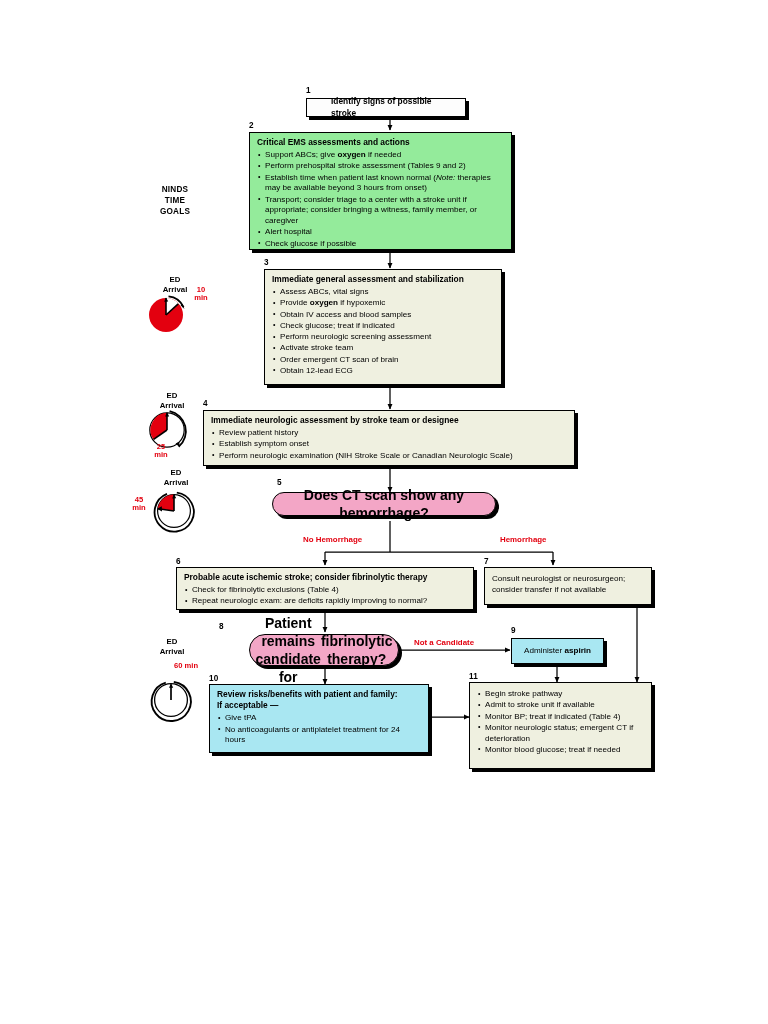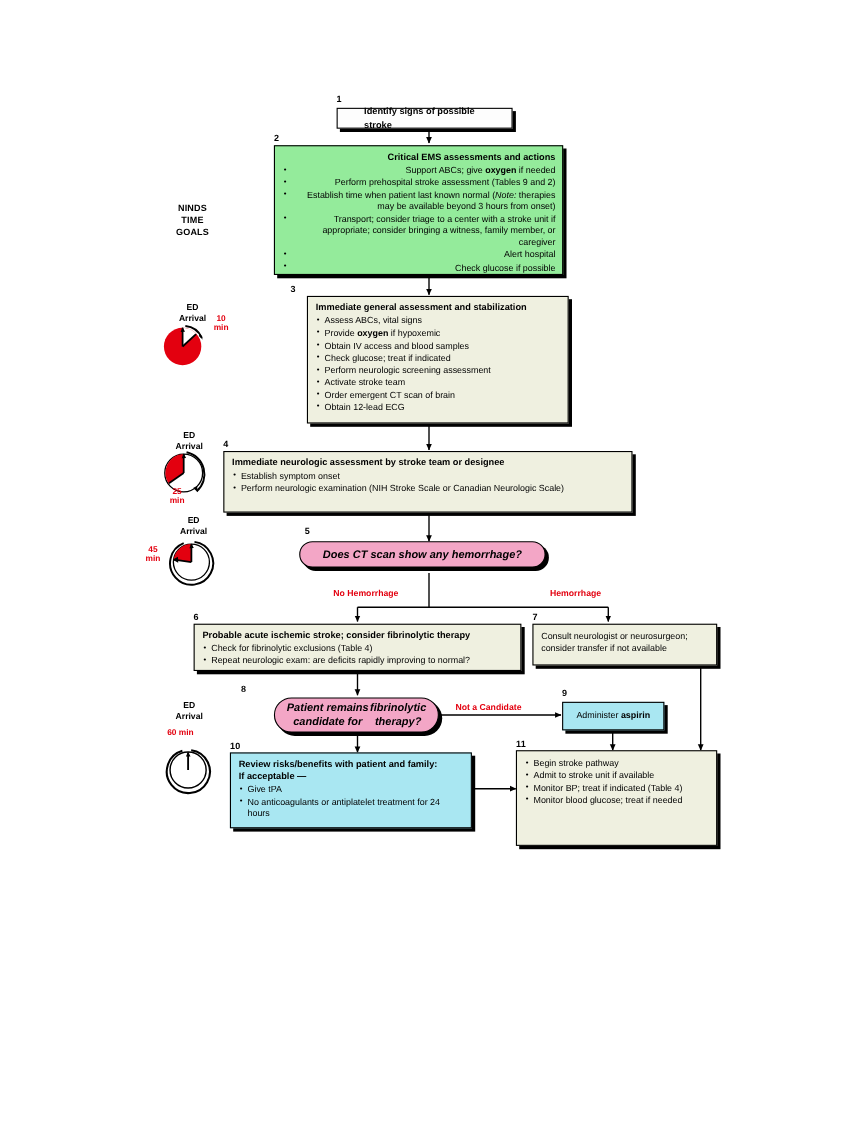--- a/index.html
+++ b/index.html
@@ -65,23 +65,22 @@
   .c-white  { background: #fdfdfd; }
 
   
   .pill {
     position: absolute;
     box-sizing: border-box;
     background: #f3a6c6;
     border: 1px solid #000;
     border-radius: 20px;
     box-shadow: 3px 3px 0 #000;
-    font-style: italic;
-    font-weight: bold;
-    font-size: 10px;
+    font-weight: bold;
+    font-size: 14px;
     line-height: 1.3;
     display: flex;
     align-items: center;
     justify-content: center;
     text-align: center;
     padding: 0 10px;
   }
 
   
   .num {
@@ -244,69 +243,70 @@
   </div>
   <div class="clock-min" style="left:126px; top:496px; width:26px;">
     <span>45</span><br>
     <span>min</span>
   </div>
 
   <div class="ed-label" style="left:141px; top:637px; width:62px;">
     <span>ED</span><br>
     <span>Arrival</span>
   </div>
-  <div class="clock-min" style="left:138px; top:662px; width:52px;">
+  <div class="clock-min" style="left:160px; top:662px; width:52px;">
     <span>60 min</span>
   </div>
   <div class="clock" style="left:147px; top:675px;">
     <svg width="50" height="50" viewBox="0 0 50 50">
       <circle cx="24" cy="25" r="16.4" fill="#ffffff" stroke="#000" stroke-width="1.3"></circle>
       <path d="M24,25 L24,9.2" stroke="#000" stroke-width="1.7" fill="none"></path>
       <path d="M22,12.8 L24,8.4 L26.2,12.8 Z" fill="#000"></path>
       <path d="M26.8,7.0 A19.6,19.6 0 1,1 18.8,7.6" stroke="#000" stroke-width="1.9" fill="none"></path>
     </svg>
   </div>
 
   <div class="num" style="left:306px; top:86px;">1</div>
   <div class="node c-white" style="left:306px; top:98px; width:160px; height:19px; display:flex; align-items:center; padding:0 24px;">
     <span class="hd" style="margin:0;">Identify signs of possible stroke</span>
   </div>
 
   <div class="num" style="left:249px; top:121px;">2</div>
-  <div class="node c-green" style="left:249px; top:132px; width:263px; height:118px;text-align:right;">
+  <div class="node c-green" style="left:249px; top:132px; width:263px; height:118px;">
     <span class="hd">Critical EMS assessments and actions</span>
     <ul>
       <li>Support ABCs; give <b>oxygen</b> if needed</li>
       <li>Perform prehospital stroke assessment (Tables 9 and 2)</li>
       <li>Establish time when patient last known normal (<i>Note:</i> therapies may be available beyond 3 hours from onset)</li>
       <li>Transport; consider triage to a center with a stroke unit if appropriate; consider bringing a witness, family member, or caregiver</li>
       <li>Alert hospital</li>
       <li>Check glucose if possible</li>
     </ul>
   </div>
 
   <div class="num" style="left:264px; top:258px;">3</div>
-  <div class="node c-cream" style="left:264px; top:269px; width:238px; height:116px;margin-left:15px;">
+  <div class="node c-cream" style="left:264px; top:269px; width:238px; height:116px;">
     <span class="hd">Immediate general assessment and stabilization</span>
     <ul>
       <li>Assess ABCs, vital signs</li>
       <li>Provide <b>oxygen</b> if hypoxemic</li>
       <li>Obtain IV access and blood samples</li>
       <li>Check glucose; treat if indicated</li>
       <li>Perform neurologic screening assessment</li>
       <li>Activate stroke team</li>
       <li>Order emergent CT scan of brain</li>
       <li>Obtain 12-lead ECG</li>
     </ul>
   </div>
 
   <div class="num" style="left:203px; top:399px;">4</div>
   <div class="node c-cream" style="left:203px; top:410px; width:372px; height:56px;">
     <span class="hd">Immediate neurologic assessment by stroke team or designee</span>
     <ul>
+      <li>Review patient history</li>
       <li>Establish symptom onset</li>
       <li>Perform neurologic examination (NIH Stroke Scale or Canadian Neurologic Scale)</li>
     </ul>
   </div>
 
   <div class="num" style="left:277px; top:478px;">5</div>
   <div class="pill" style="left:272px; top:492px; width:224px; height:24px;">
     <span>Does CT scan show any hemorrhage?</span>
   </div>
 
@@ -350,17 +350,18 @@
       <li>No anticoagulants or antiplatelet treatment for 24 hours</li>
     </ul>
   </div>
 
   <div class="num" style="left:469px; top:672px;">11</div>
   <div class="node c-cream" style="left:469px; top:682px; width:183px; height:87px; padding-top:6px;">
     <ul>
       <li>Begin stroke pathway</li>
       <li>Admit to stroke unit if available</li>
       <li>Monitor BP; treat if indicated (Table 4)</li>
+      <li>Monitor neurologic status; emergent CT if deterioration</li>
       <li>Monitor blood glucose; treat if needed</li>
     </ul>
   </div>
 
 </div>
 
 </body></html>

